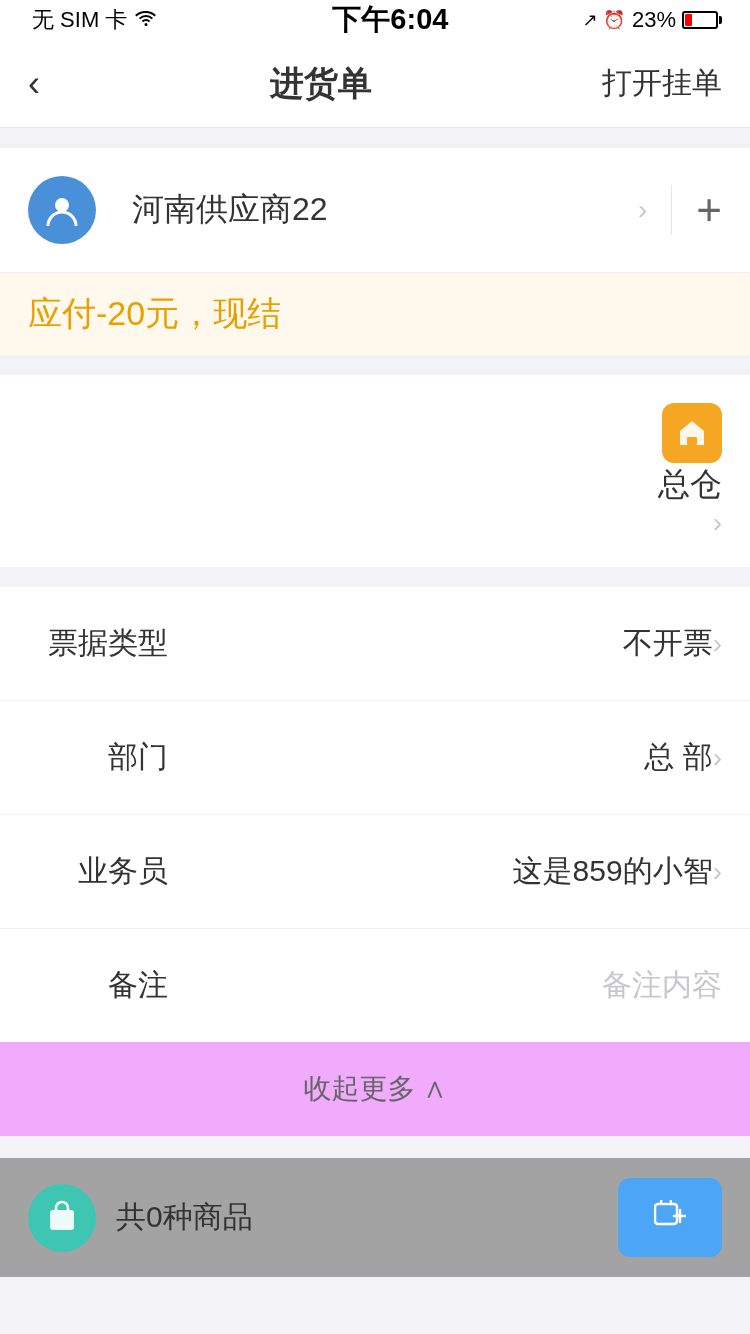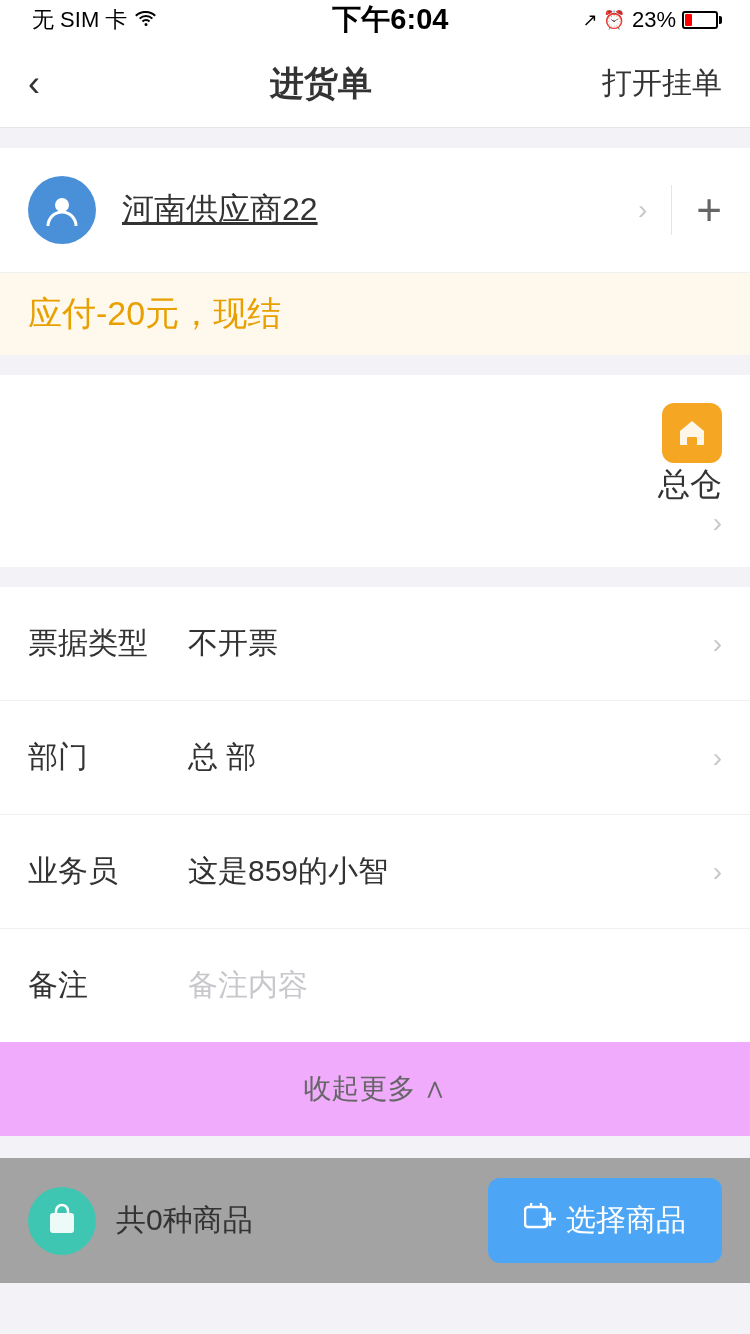--- a/index.html
+++ b/index.html
@@ -83,24 +83,23 @@
       background: #4a90d9;
       display: flex;
       align-items: center;
       justify-content: center;
       color: white;
       font-size: 32px;
       flex-shrink: 0;
     }
     .supplier-name {
       flex: 1;
-      margin-left: 26px;
+      margin-left: 36px;
       font-size: 32px;
       color: #333;
-      text-decoration: underline;
     }
     .supplier-chevron {
       color: #c7c7cc;
       font-size: 28px;
     }
     .supplier-add-divider {
       width: 1px;
       height: 50px;
       background: #e5e5e5;
       margin: 0 24px;
@@ -146,20 +145,21 @@
       color: #333;
     }
     .chevron {
       color: #c7c7cc;
       font-size: 28px;
     }
 
     
     .form-section {
       background: #fff;
+      text-align: right;
     }
     .form-row {
       display: flex;
       align-items: center;
       padding: 36px 28px;
       border-bottom: 1px solid #f0f0f0;
       min-height: 100px;
     }
     .form-row:last-child {
       border-bottom: none;
@@ -366,17 +366,16 @@
   </div>
   <span class="product-count">共0种商品</span>
   <button class="select-btn">
     <span>
       <svg width="32" height="28" viewBox="0 0 32 28" fill="none">
         <rect x="1" y="4" width="22" height="20" rx="3" stroke="white" stroke-width="2.5" fill="none"></rect>
         <path d="M7 4V2a5 5 0 0110 0v2" stroke="white" stroke-width="2.2" fill="none"></path>
         <path d="M26 10v12M20 16h12" stroke="white" stroke-width="2.5" stroke-linecap="round"></path>
       </svg>
     </span>
-    <span>选择商品</span>
   </button>
 </div>
 
 <div style="background:#f2f2f7; height: 310px;"></div>
 
 </body></html>

